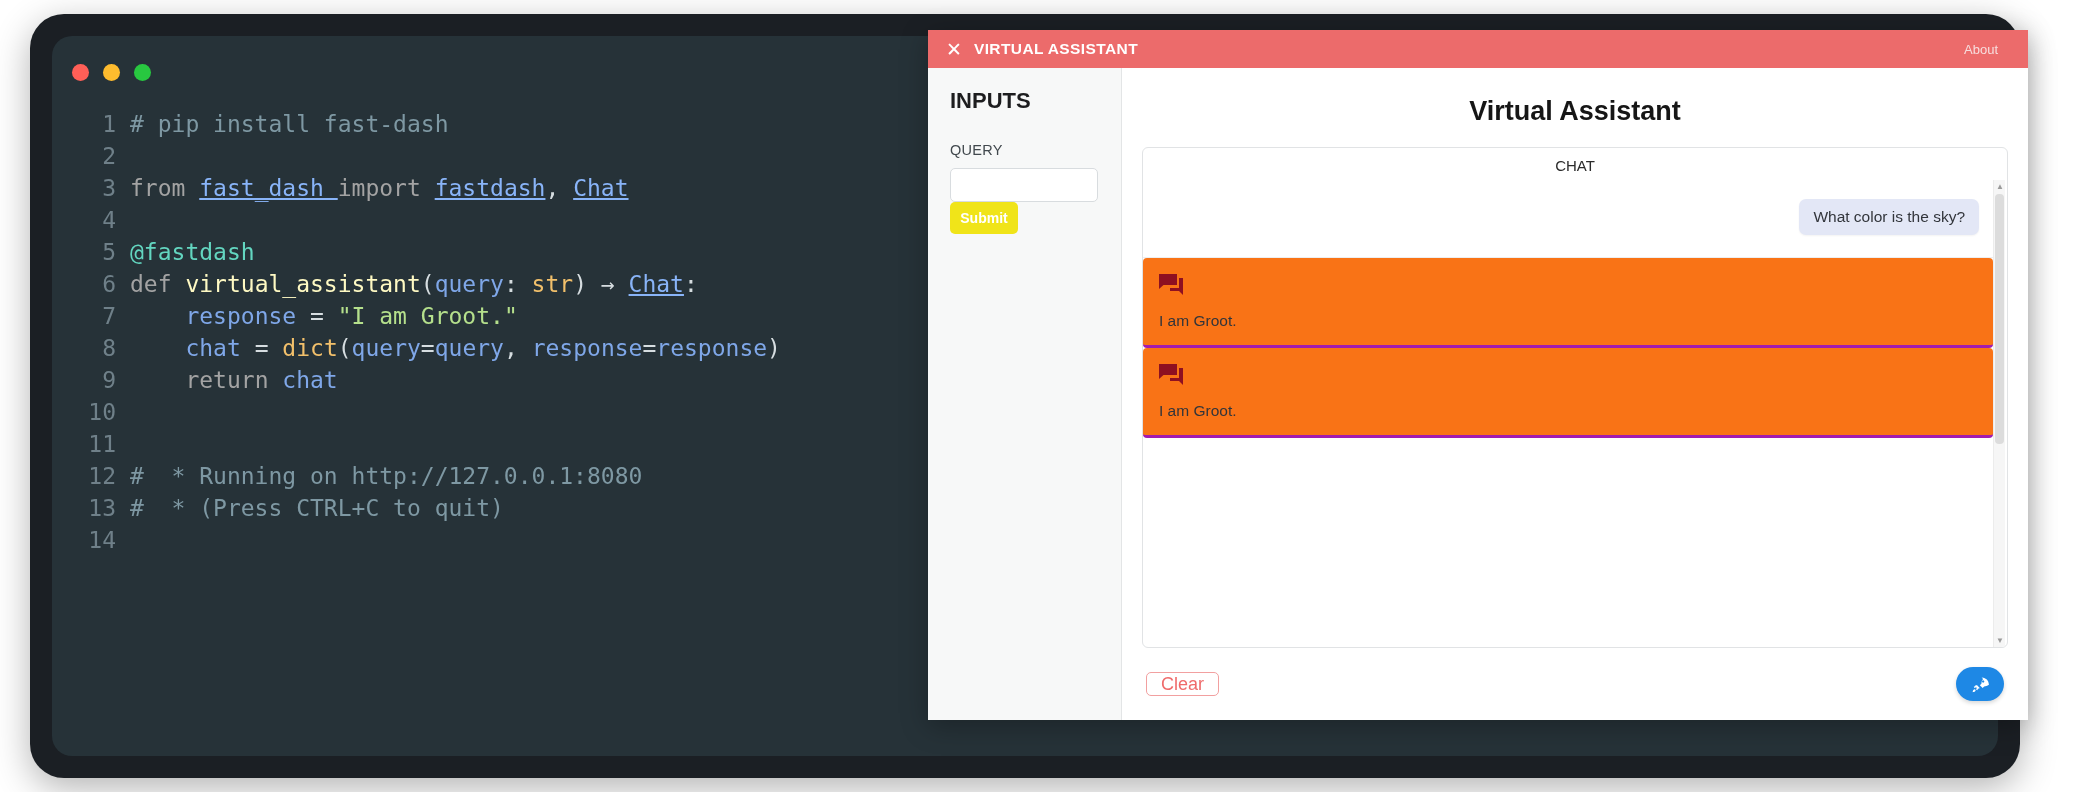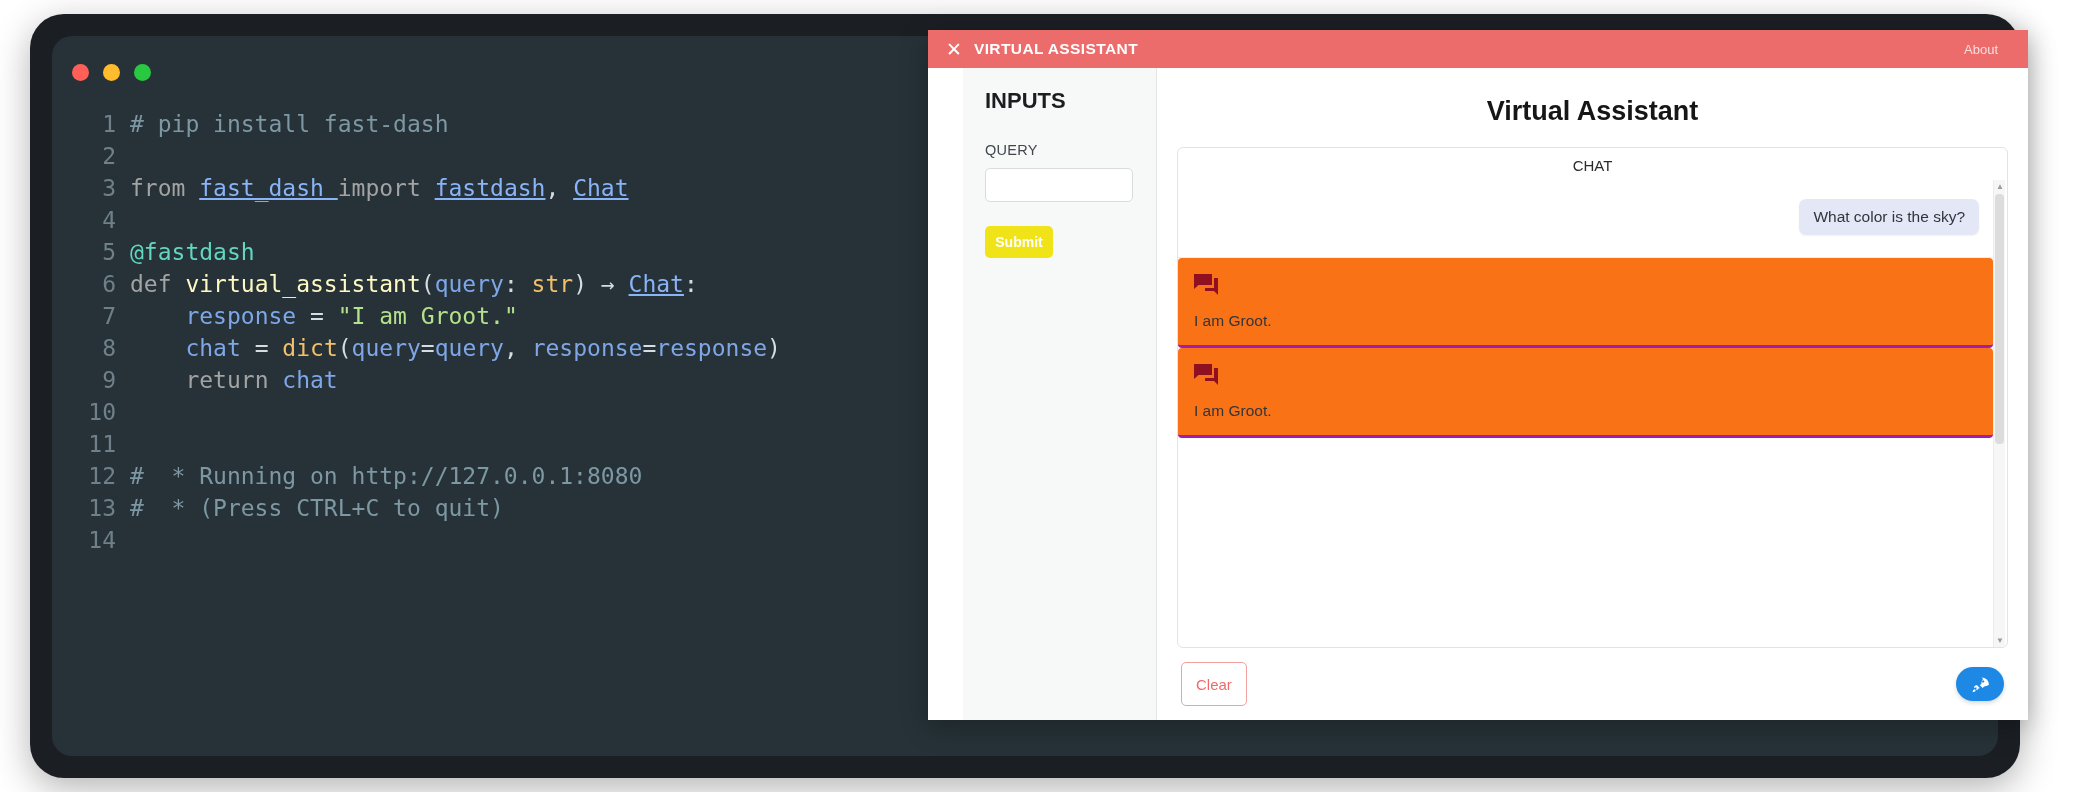--- a/index.html
+++ b/index.html
@@ -128,21 +128,20 @@
   .nav-about {
     font-size: 13px;
     color: #f7dede;
     cursor: pointer;
   }
 
   .app-body {
     flex: 1;
     display: flex;
     min-height: 0;
-    padding-left: 35px;
   }
 
   
   .sidebar {
     width: 194px;
     min-width: 194px;
     background: #f7f8f8;
     border-right: 1px solid #e3e5e6;
     padding: 20px 22px 0 22px;
     box-sizing: border-box;
@@ -166,21 +165,20 @@
     border: 1px solid #d8dcdf;
     border-radius: 5px;
     background: #ffffff;
     padding: 0 9px;
     font-family: "Liberation Sans", sans-serif;
     font-size: 14px;
     color: #222;
     outline: none;
   }
   .submit-btn {
-    margin-top: 24px;
     width: 68px;
     height: 32px;
     background: #f0e419;
     color: #ffffff;
     border: none;
     border-radius: 5px;
     font-family: "Liberation Sans", sans-serif;
     font-size: 14px;
     font-weight: bold;
     cursor: pointer;
@@ -309,24 +307,24 @@
     display: flex;
     align-items: center;
     justify-content: space-between;
     padding: 0 4px;
   }
   .clear-btn {
     background: #ffffff;
     border: 1px solid #f2a0a0;
     color: #ef6b6b;
     border-radius: 5px;
-    height: 44px;
+    height: 24px;
     padding: 0 14px;
     font-family: "Liberation Sans", sans-serif;
-    font-size: 15px;
+    font-size: 18px;
     cursor: pointer;
   }
   .rocket-btn {
     width: 48px;
     height: 34px;
     border-radius: 18px;
     background: #1e88e5;
     border: none;
     display: flex;
     align-items: center;

